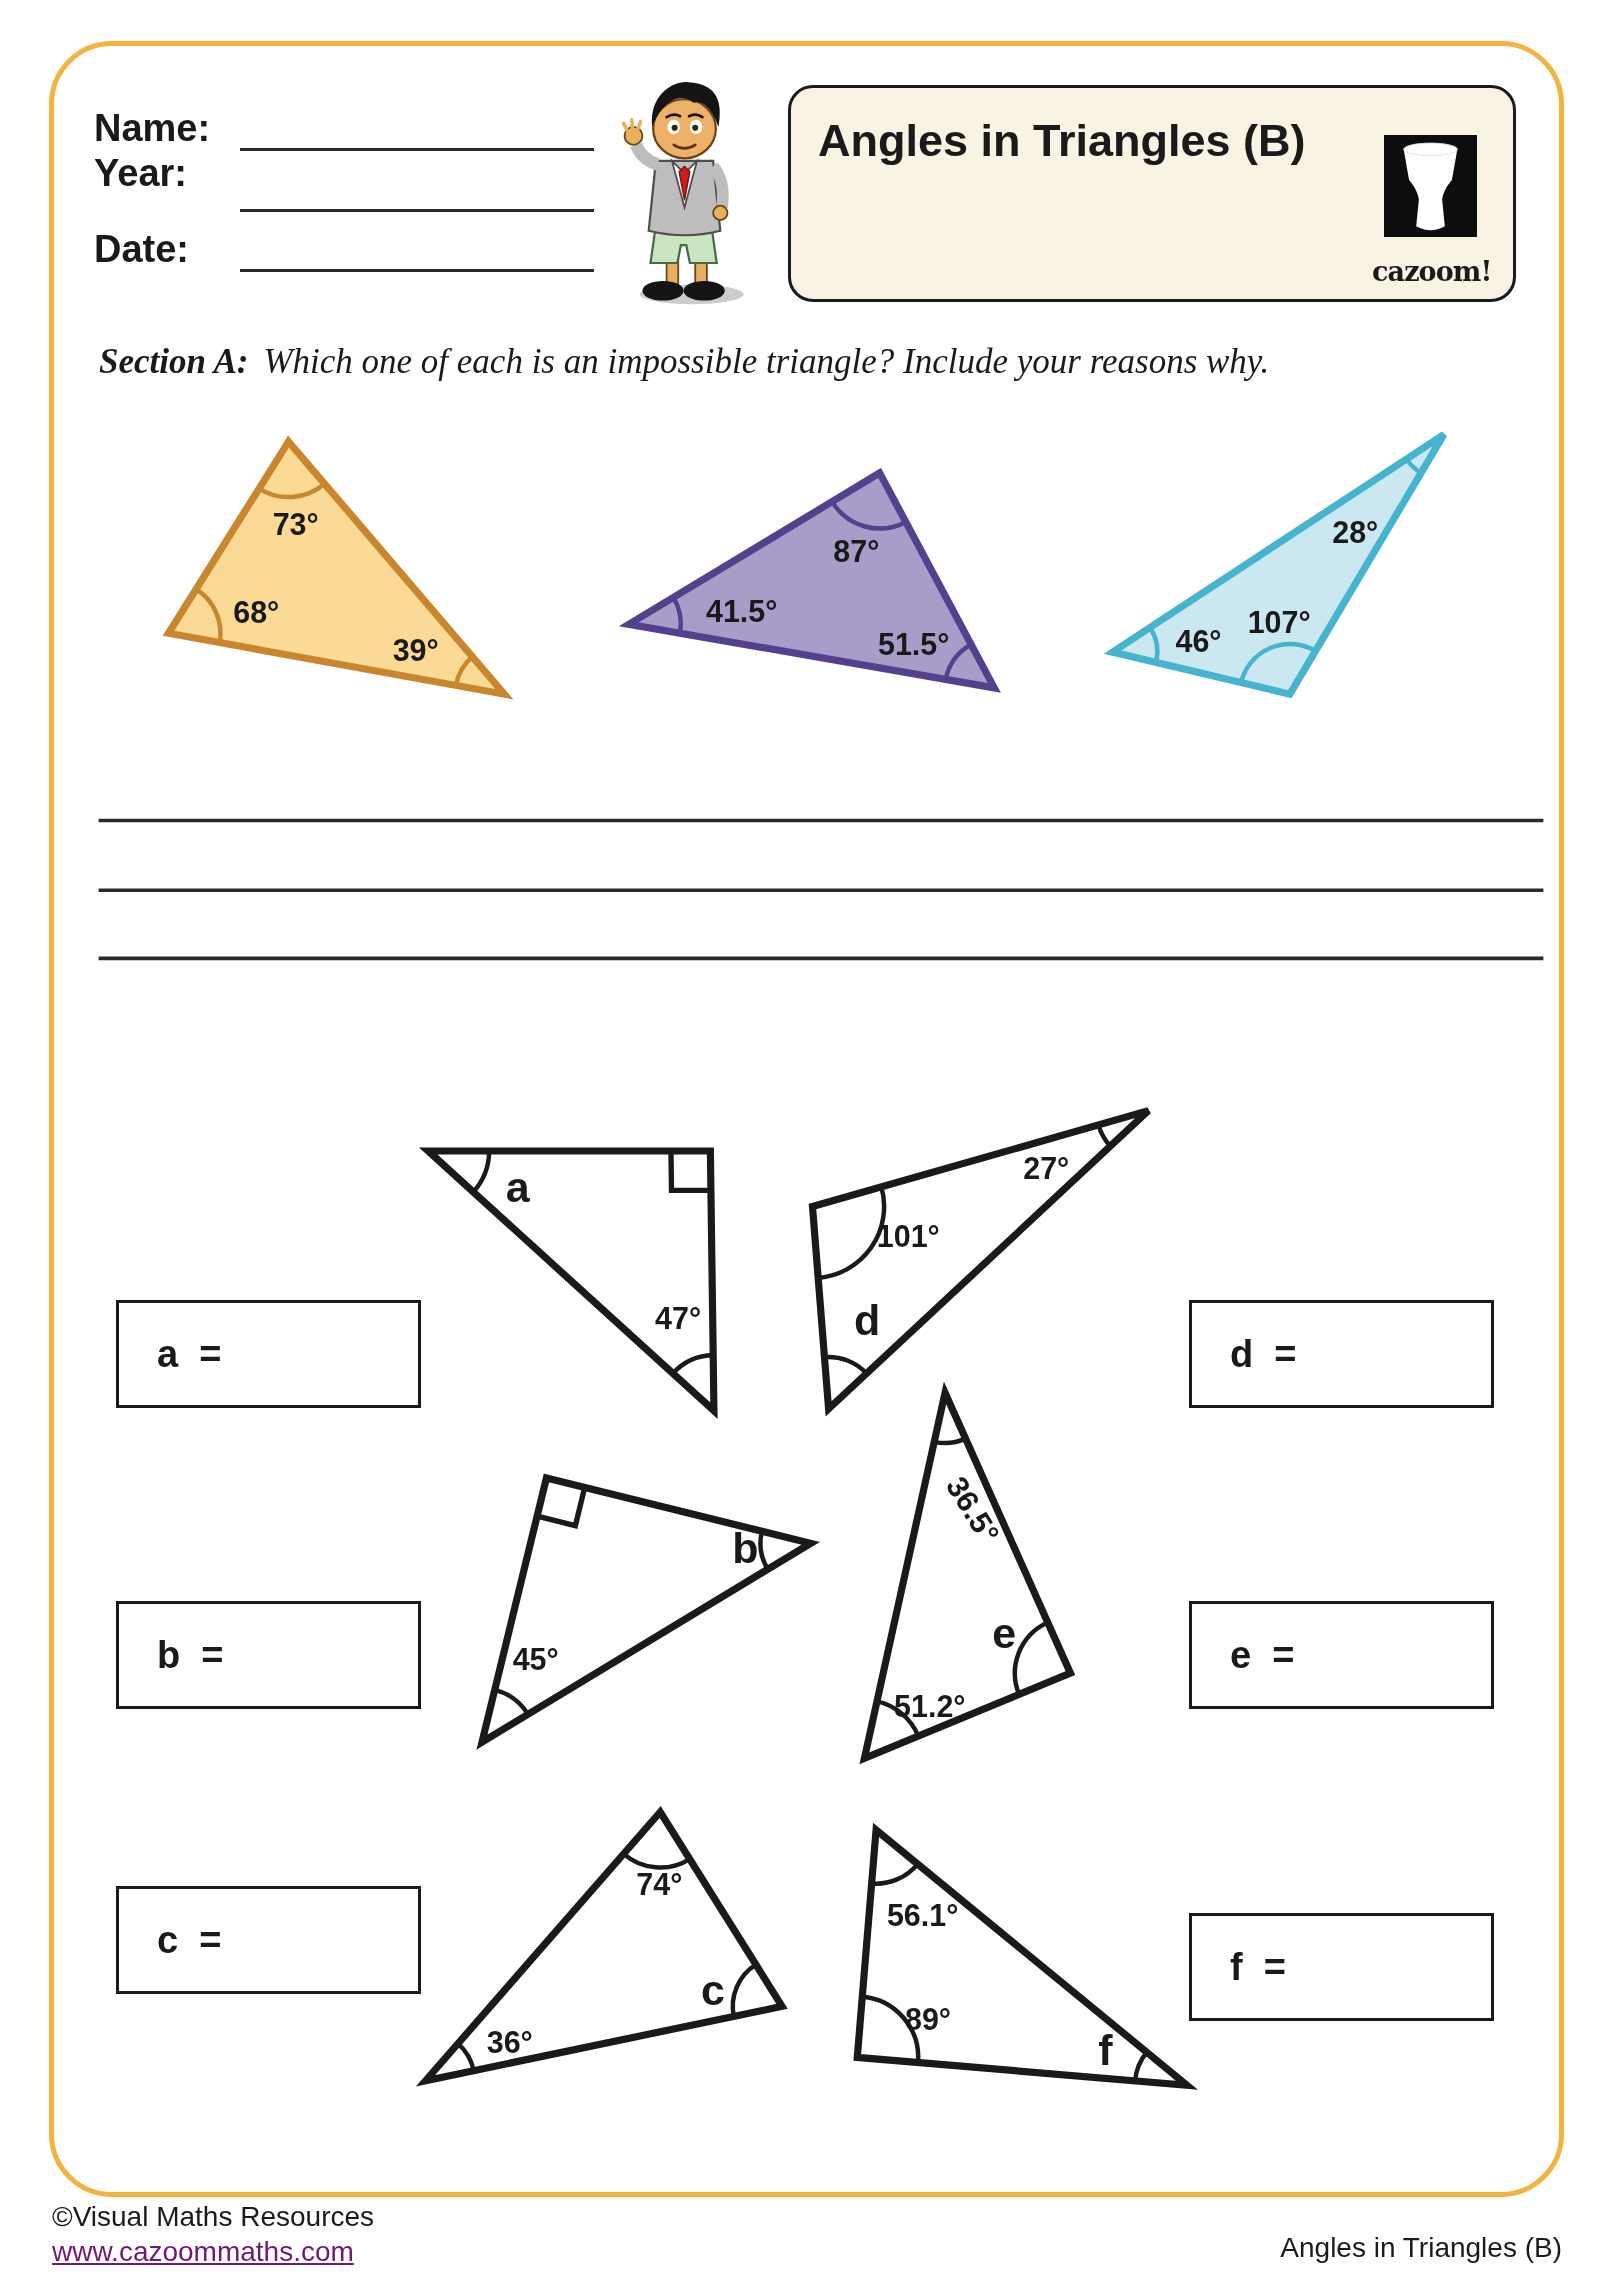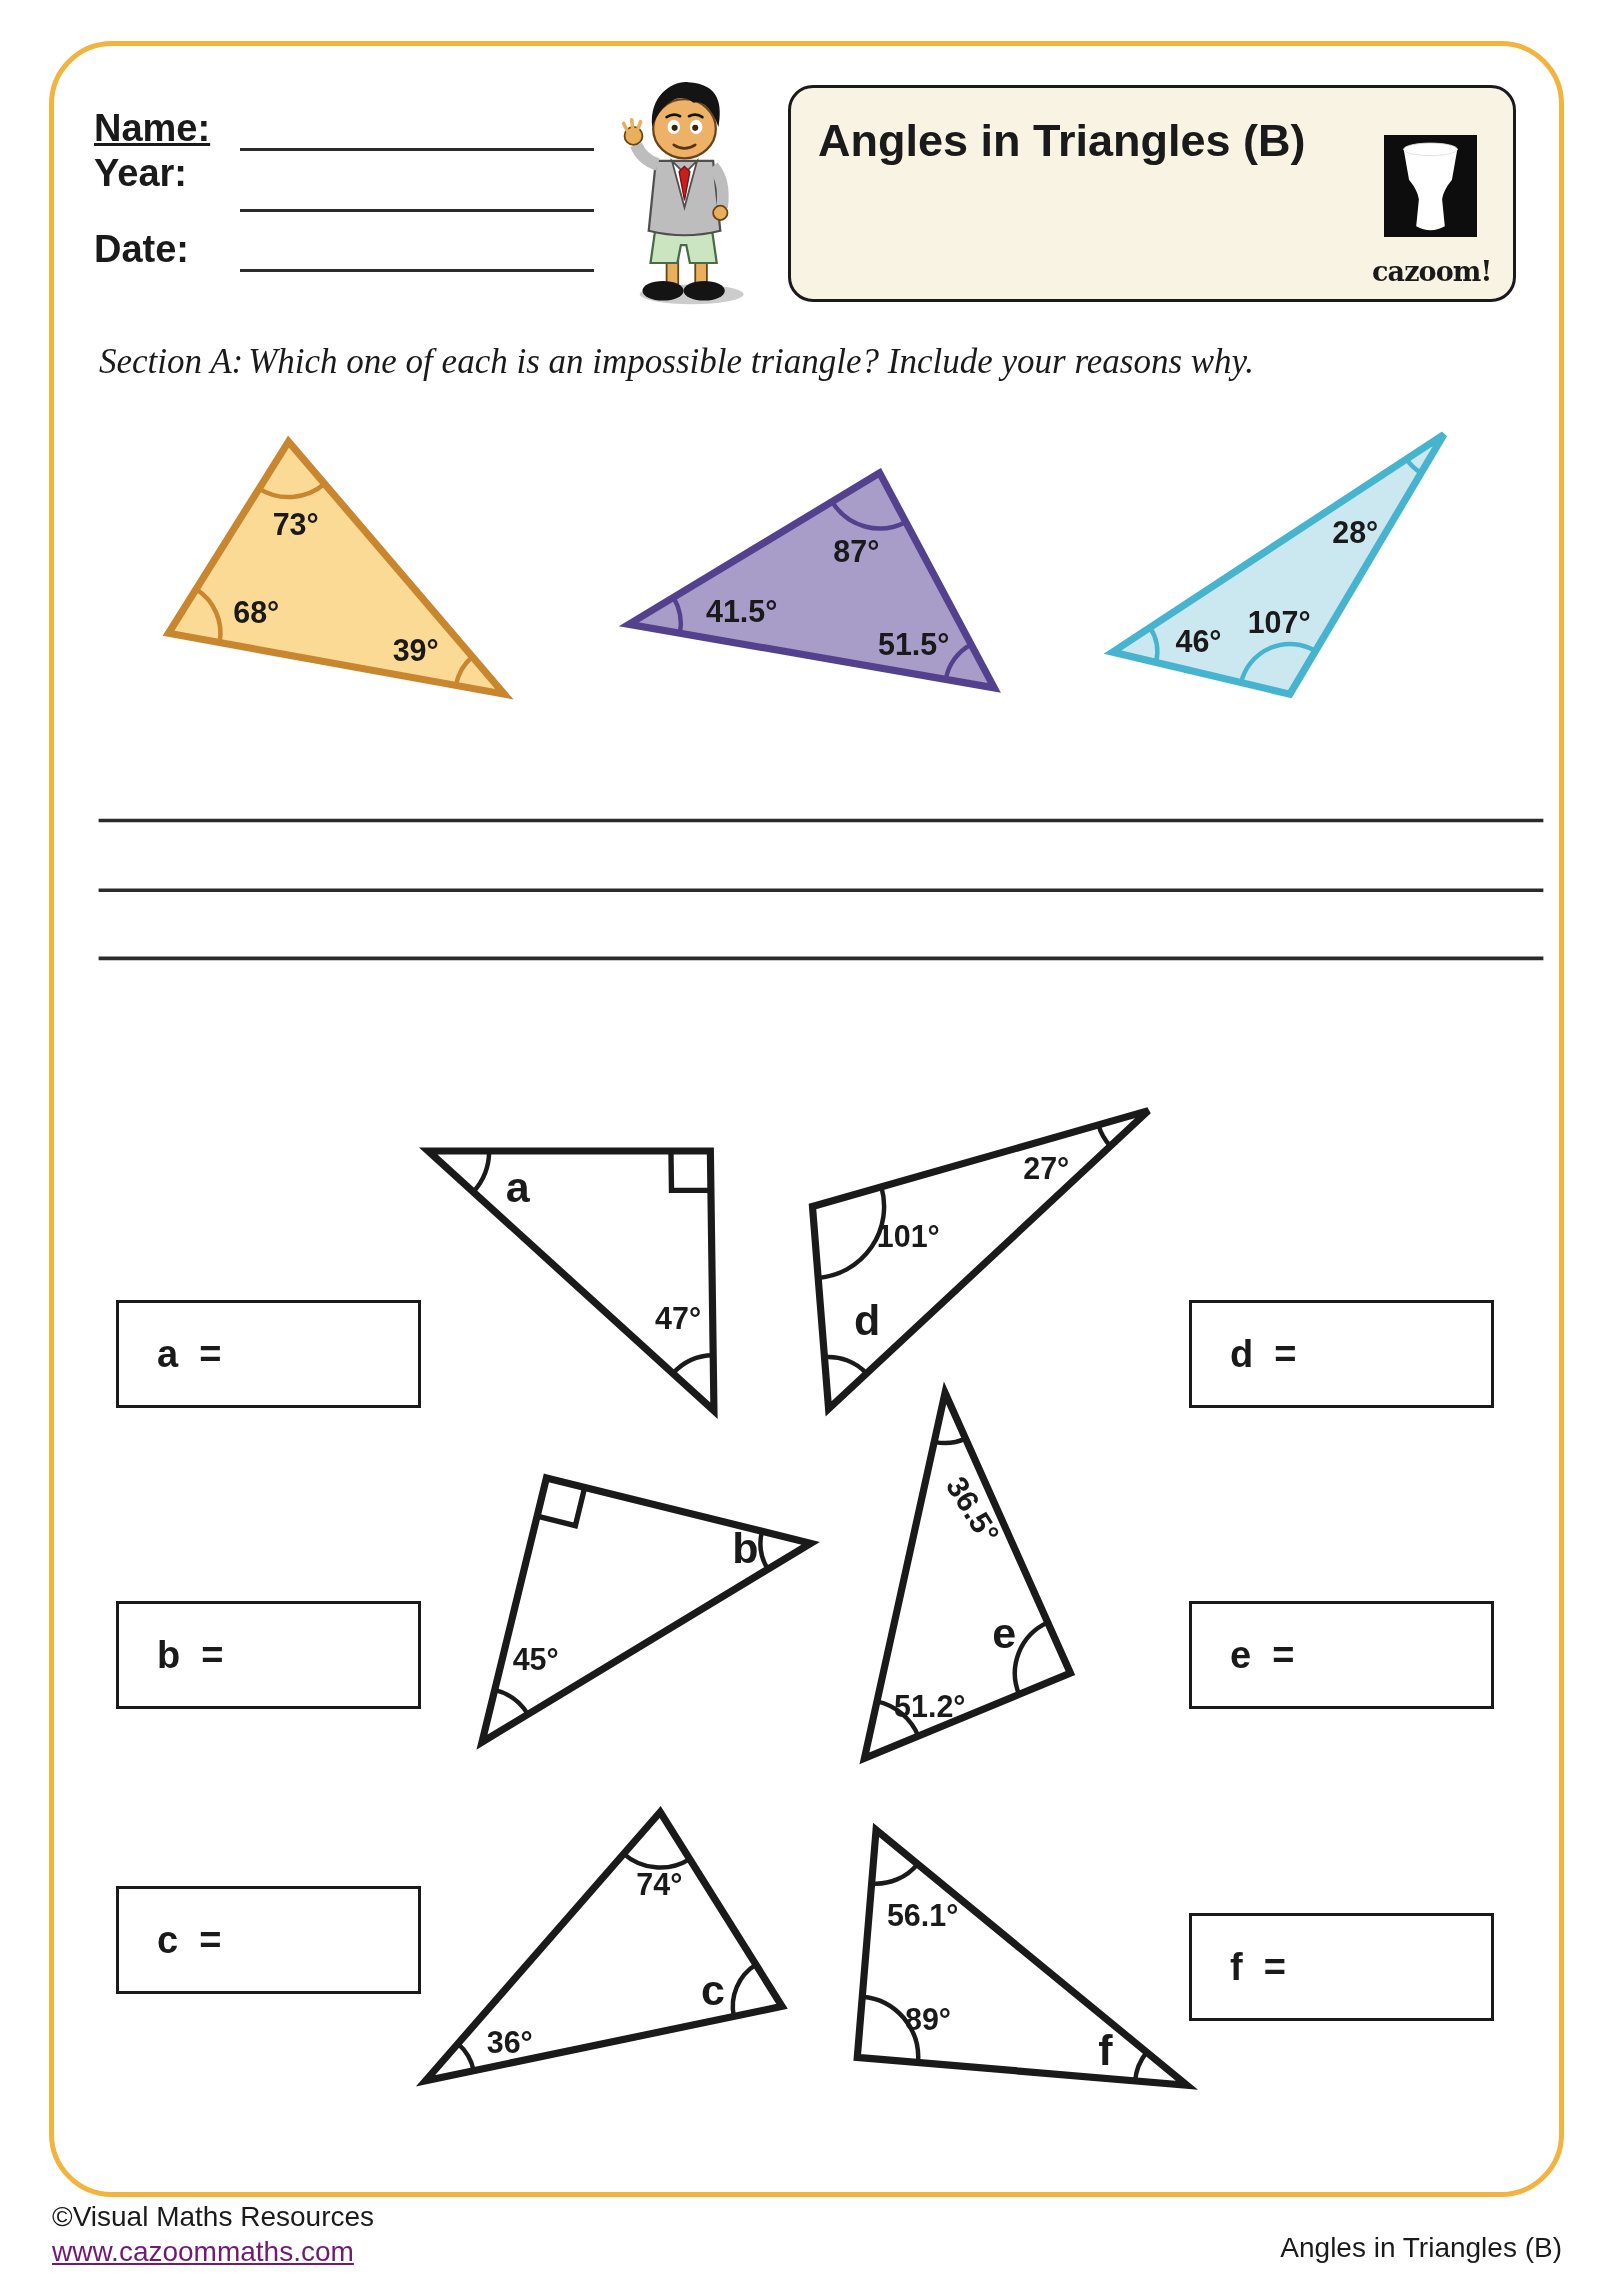--- a/index.html
+++ b/index.html
@@ -16,21 +16,21 @@
   #title-box{position:absolute;left:788px;top:85px;width:722px;height:211px;
              background:#F8F3E2;border:3.6px solid #1a1a1a;border-radius:25px;}
   #worksheet-title{position:absolute;left:27px;top:25px;width:519px;
                    font-weight:700;font-size:45px;line-height:1.25;}
   #logo{position:absolute;right:25px;top:47px;width:116px;text-align:center;}
   #logo-mark{width:93px;height:102px;background:#0d0d0d;margin:0 auto;position:relative;}
   #logo-text{font-family:"DejaVu Serif","Liberation Serif",serif;font-weight:700;
              font-size:27px;margin-top:19px;letter-spacing:-0.9px;}
   
   .section-heading{position:absolute;font-family:"Liberation Serif",serif;font-size:35px;font-style:italic;}
-  .section-heading b{font-weight:400;margin-right:5px;}
+  .section-heading b{font-weight:700;margin-right:15px;}
   
   #geometry-layer{position:absolute;left:0;top:0;width:1616px;height:2293px;}
   #geometry-layer text{font-family:"Liberation Sans",sans-serif;font-weight:700;fill:#1a1a1a;}
   
   .answer-box{position:absolute;width:299px;height:102px;border:3.6px solid #1a1a1a;
               background:#ffffff;display:flex;align-items:center;}
   .answer-box span{font-weight:700;font-size:38px;padding-left:38px;white-space:pre;}
   
   #footer-copyright{position:absolute;left:52px;top:2201px;font-size:28px;}
   #footer-url{position:absolute;left:52px;top:2236px;font-size:28px;color:#701a75;
@@ -39,21 +39,21 @@
   
   #boy{position:absolute;left:595px;top:73px;}
 </style>
 </head>
 <body>
 
 <div id="page">
 
   <div id="page-frame"></div>
 
-  <div class="field-label" style="top:107px;text-decoration:underline;">Name:</div>
+  <div class="field-label" style="top:107px;">Name:</div>
   <div class="field-label" style="top:152px;">Year:</div>
   <div class="field-label" style="top:228px;">Date:</div>
   <div class="write-line hdr-line" style="top:148px;"></div>
   <div class="write-line hdr-line" style="top:209px;"></div>
   <div class="write-line hdr-line" style="top:269px;"></div>
 
   <svg id="boy" width="179" height="235" viewBox="0 0 200 262">
     <ellipse cx="108" cy="247" rx="58" ry="11" fill="#cccccc"></ellipse>
     <rect x="80" y="206" width="13" height="34" fill="#E8B05C" stroke="#6b4315" stroke-width="2"></rect>
     <rect x="112" y="206" width="13" height="34" fill="#E8B05C" stroke="#6b4315" stroke-width="2"></rect>

